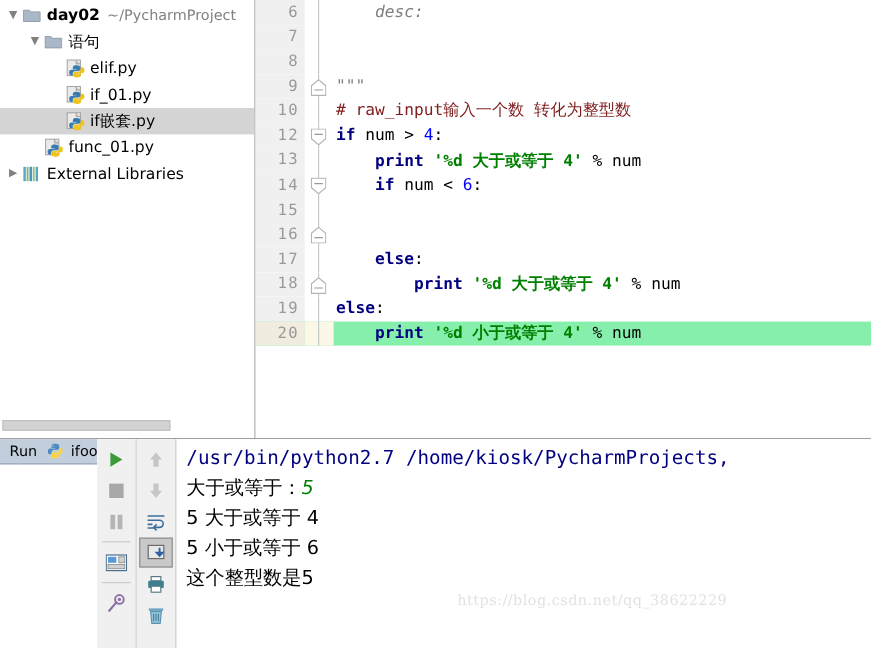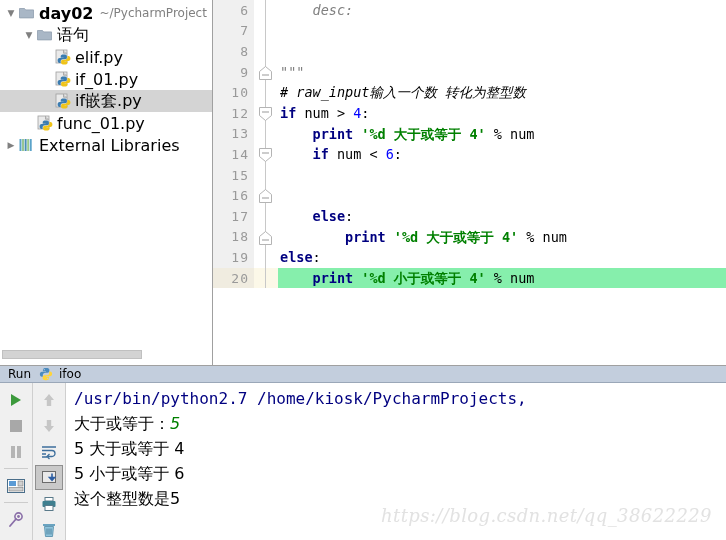--- a/index.html
+++ b/index.html
@@ -56,21 +56,21 @@
   .twisty.blank { color: transparent; }
   .indent-1 { padding-left: 4px; }
   .indent-2 { padding-left: 22px; }
   .indent-3 { padding-left: 40px; }
 
   .ico {
     width: 17px; min-width: 17px; height: 16px;
     margin-right: 4px;
     display: inline-flex; align-items: center; justify-content: center;
   }
-  .label-main { font-size: 16px; }
+  .label-main { font-size: 13px; }
   .label-main.bold { font-weight: bold; }
   .label-path {
     font-size: 12px;
     color: #808080;
     margin-left: 6px;
   }
   .hscroll-track {
     position: absolute;
     left: 0; bottom: 6px;
     width: 213px; height: 9px;
@@ -135,30 +135,30 @@
     font-family: "DejaVu Sans Mono", monospace;
     font-size: 13.5px;
     line-height: 20.6px;
     padding-left: 2px;
     white-space: pre;
   }
   .tok-kw   { color: #000080; font-weight: bold; }
   .tok-fn   { color: #000080; }
   .tok-num  { color: #0000ff; }
   .tok-str  { color: #008000; font-weight: bold; }
-  .tok-cmt  { color: #000000; font-style: italic; }
+  .tok-cmt  { color: #7f1d1d; }
   .tok-doc  { color: #808080; font-style: italic; }
   .tok-plain{ color: #000000; }
   .tok-op   { color: #000000; }
 
   
   .run-panel {
     height: 175px;
     display: flex;
-    flex-direction: column;
+    flex-direction: row;
     background: #ffffff;
     border-top: 1px solid #a0a0a0;
   }
   .run-tabbar {
     height: 21px;
     background: #c3cedd;
     display: flex;
     align-items: center;
     padding-left: 8px;
     border-bottom: 1px solid #9aa7b8;
@@ -215,28 +215,27 @@
     color: #000000;
     font-family: "DejaVu Sans Mono", monospace;
   }
   .console-line.path { color: #000080; }
   .cl-prompt { color: #000000; font-family: "DejaVu Sans", sans-serif; }
   .cl-input  { color: #008000; font-style: italic; }
   .console-line.cn { font-family: "DejaVu Sans", sans-serif; }
 
   .watermark {
     position: absolute;
-    left: 381px; top: 505px;
+    left: 381px; top: 493px;
     font-family: "DejaVu Serif", serif;
-    font-size: 18px;
+    font-size: 12px;
     color: #e2e2e2;
     letter-spacing: 0.4px;
     pointer-events: none;
     white-space: nowrap;
-    font-style: italic;
   }
 </style>
 </head>
 <body>
 
 <div id="app">
 
   <div class="top-area">
 
     <div class="project-panel">

